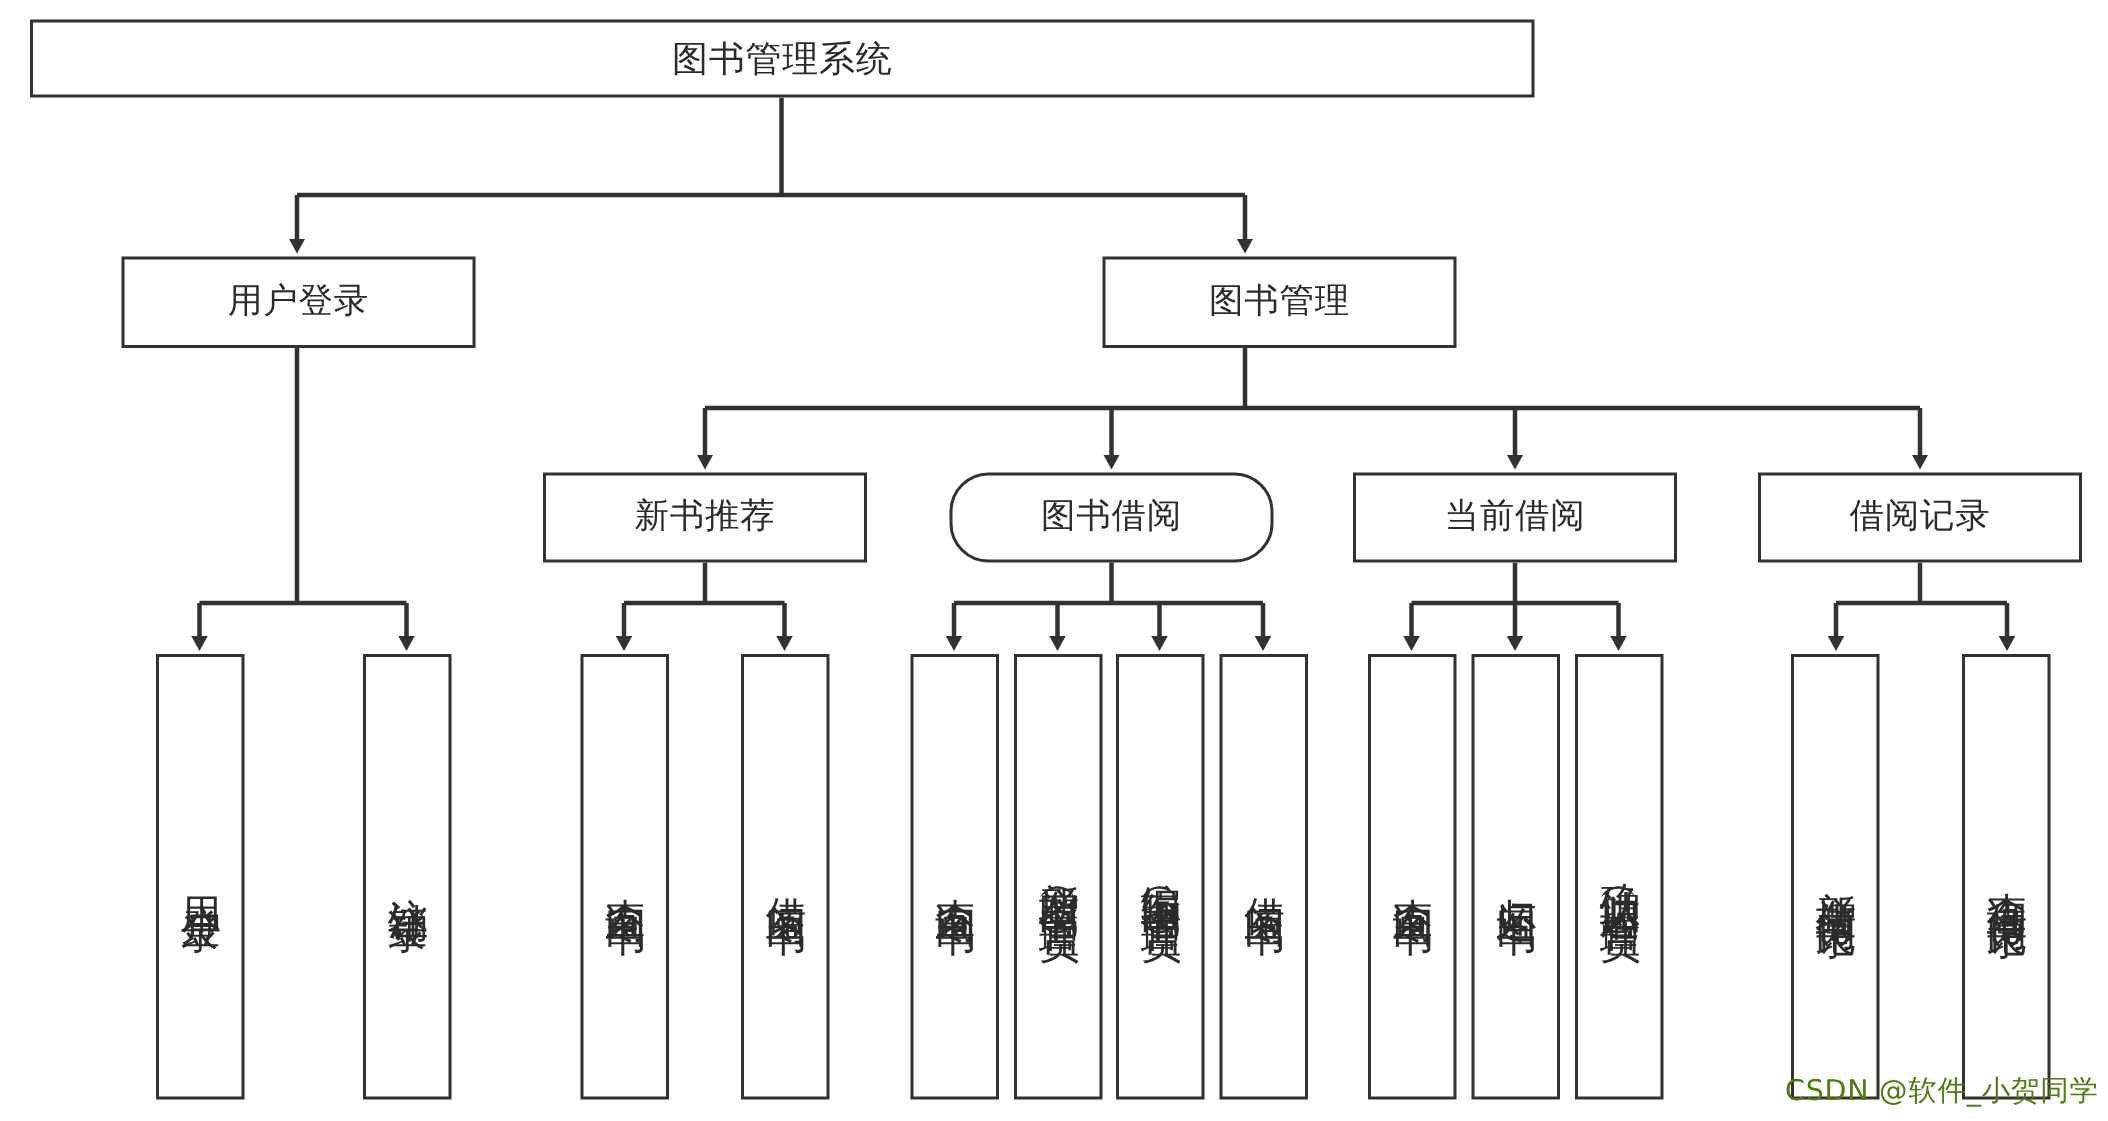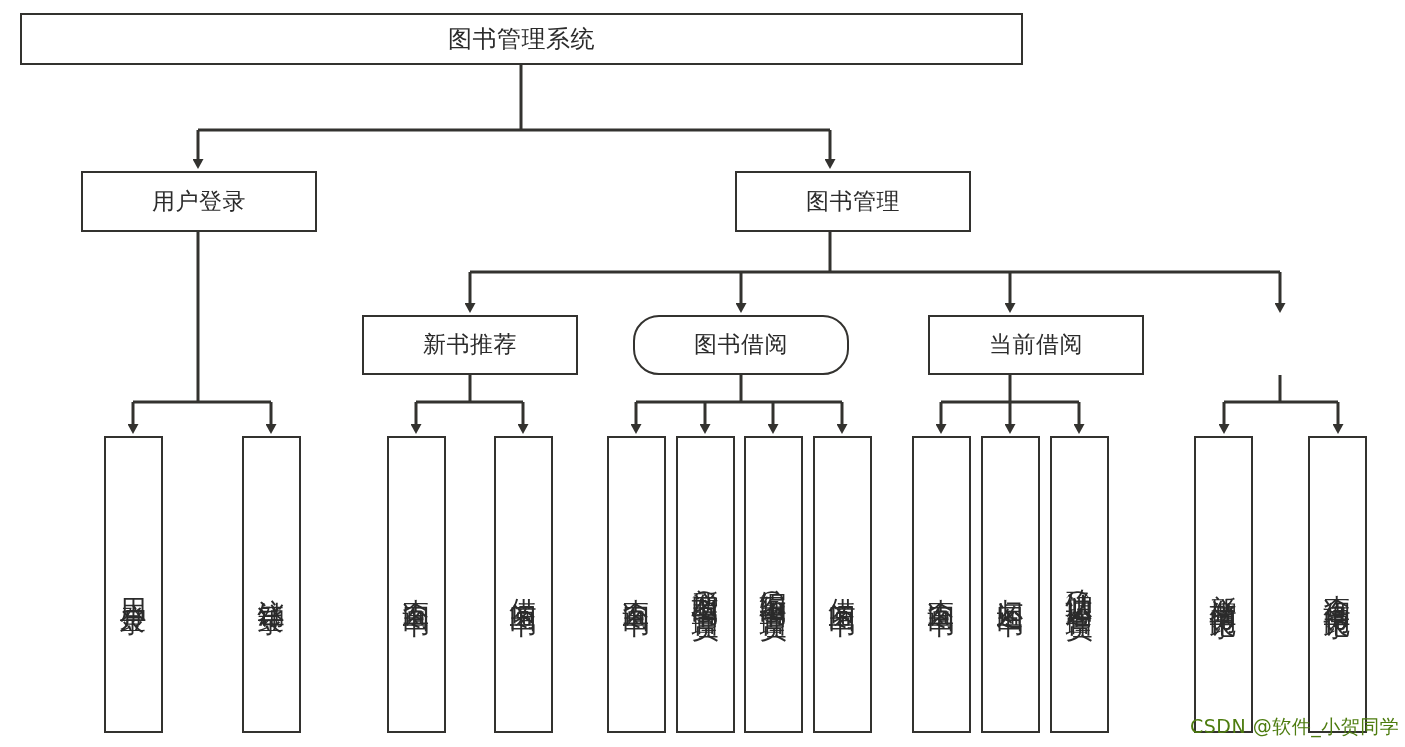--- a/index.html
+++ b/index.html
@@ -133,22 +133,25 @@
   <div class="node" style="left:711px; top:171px; width:236px; height:61px;margin-left:24px;">
     <span class="label">图书管理</span>
   </div>
 
   <div class="node" style="left:362px; top:315px; width:216px; height:60px;">
     <span class="label">新书推荐</span>
   </div>
   <div class="node" style="left:633px; top:315px; width:216px; height:60px;border-radius:26px;">
     <span class="label">图书借阅</span>
   </div>
-  <div class="node" style="left:902px; top:315px; width:216px; height:60px;margin-left:26px;">
+  <div class="node" style="left:902px; top:315px; width:216px; height:60px;">
     <span class="label">当前借阅</span>
+  </div>
+  <div class="node" style="left:1172px; top:315px; width:216px; height:60px;">
+    <span class="label">借阅记录</span>
   </div>
 
   <div class="node vert" style="left:104px; top:436px; width:59px; height:297px;">
     <span class="label">用户登录</span>
   </div>
   <div class="node vert" style="left:242px; top:436px; width:59px; height:297px;">
     <span class="label">注销登录</span>
   </div>
 
   <div class="node vert" style="left:387px; top:436px; width:59px; height:297px;">

